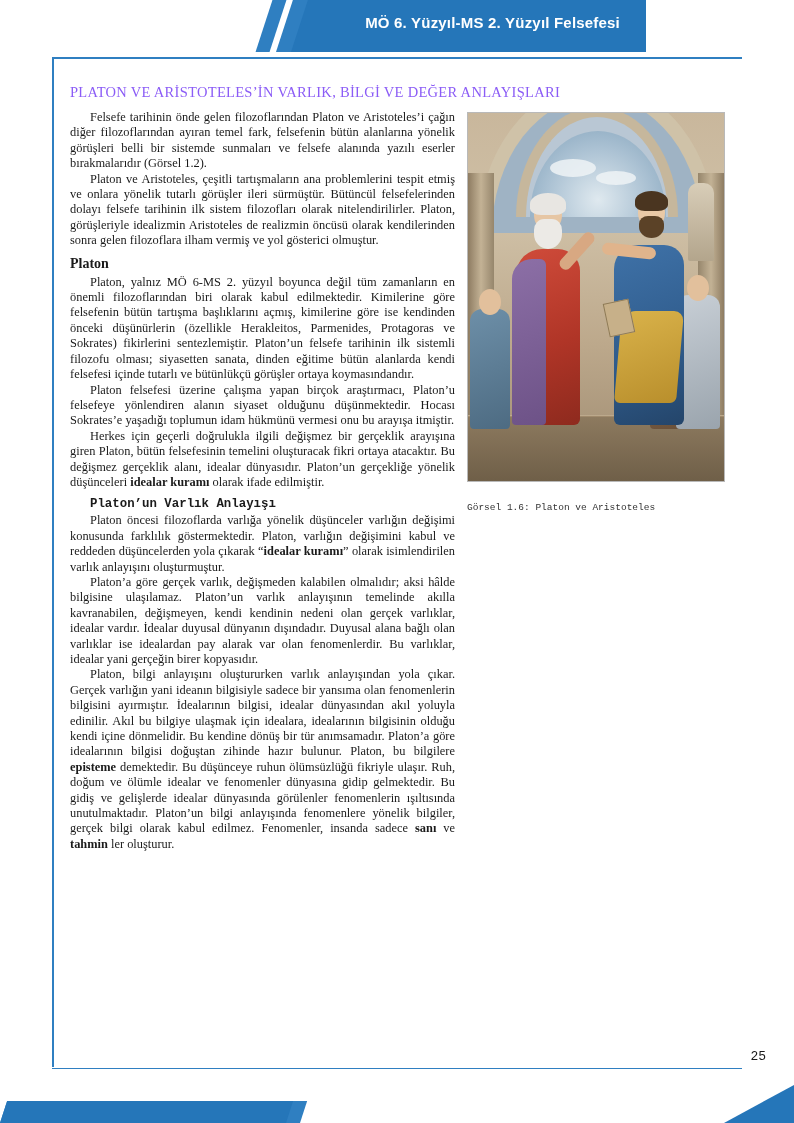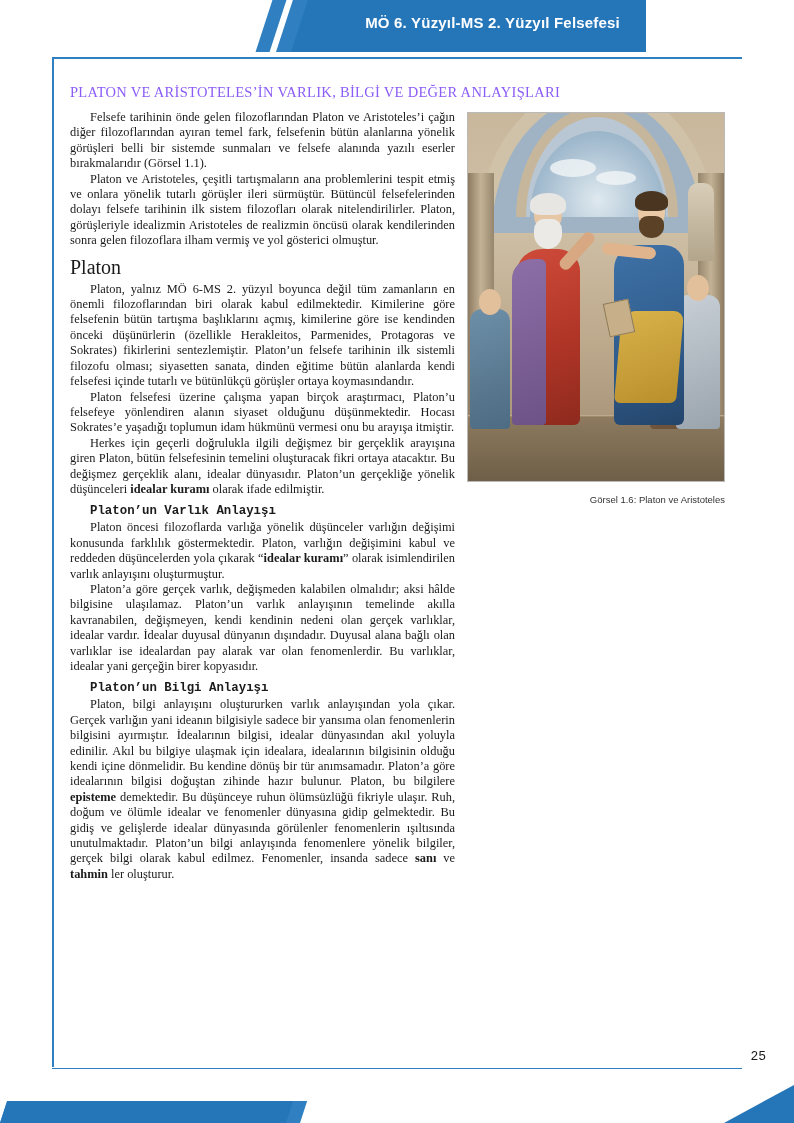--- a/index.html
+++ b/index.html
@@ -95,22 +95,22 @@
   h1.section-title {
     font-family: "Liberation Serif", serif;
     font-size: 14.5px;
     font-weight: normal;
     color: #8b5cf6;
     margin: 0 0 9px 0;
     letter-spacing: 0.3px;
   }
   h2.sub-title {
     font-family: "Liberation Serif", serif;
-    font-size: 20px;
-    font-weight: normal;
+    font-size: 14px;
+    font-weight: bold;
     color: #1a1a1a;
     margin: 7px 0 3px 0;
   }
   h3.sub-sub-title {
     font-family: Liberation Mono, monospace;
     font-size: 12.4px;
     font-weight: bold;
     color: #1a1a1a;
     margin: 7px 0 2px 20px;
   }
@@ -134,23 +134,23 @@
     width: 258px;
     height: 370px;
     border: 1px solid #b9b9b9;
     overflow: hidden;
     position: relative;
     background: #d8cfc0;
   }
   .fig-caption {
     font-size: 9.5px;
     color: #333;
-    text-align: right;
-    margin-top: 12px;
-    font-family: Liberation Sans, sans-serif;
+    text-align: left;
+    margin-top: 20px;
+    font-family: Liberation Mono, monospace;
   }
 
   .float-block { overflow: hidden; }
 
   b.term { font-weight: bold; }
 
   
   .footer-band {
     position: absolute;
     bottom: 0;
@@ -380,36 +380,35 @@
           <div class="book"></div>
           <div class="ar-head"></div>
           <div class="ar-hair"></div>
           <div class="ar-beard"></div>
         </div>
       </div>
     </div>
     <div class="fig-caption">Görsel 1.6: Platon ve Aristoteles</div>
   </div>
 
-  <p class="para">Felsefe tarihinin önde gelen filozoflarından Platon ve Aristoteles’i çağın diğer filozoflarından ayıran temel fark, felsefenin bütün alanlarına yönelik görüşleri belli bir sistemde sunmaları ve felsefe alanında yazılı eserler bırakmalarıdır (Görsel 1.1).</p>
+  <p class="para">Felsefe tarihinin önde gelen filozoflarından Platon ve Aristoteles’i çağın diğer filozoflarından ayıran temel fark, felsefenin bütün alanlarına yönelik görüşleri belli bir sistemde sunmaları ve felsefe alanında yazılı eserler bırakmalarıdır (Görsel 1.2).</p>
   <p class="para">Platon ve Aristoteles, çeşitli tartışmaların ana problemlerini tespit etmiş ve onlara yönelik tutarlı görüşler ileri sürmüştür. Bütüncül felsefelerinden dolayı felsefe tarihinin ilk sistem filozofları olarak nitelendirilirler. Platon, görüşleriyle idealizmin Aristoteles de realizmin öncüsü olarak kendilerinden sonra gelen filozoflara ilham vermiş ve yol gösterici olmuştur.</p>
 
   <h2 class="sub-title">Platon</h2>
 
   <p class="para">Platon, yalnız MÖ 6-MS 2. yüzyıl boyunca değil tüm zamanların en önemli filozoflarından biri olarak kabul edilmektedir. Kimilerine göre felsefenin bütün tartışma başlıklarını açmış, kimilerine göre ise kendinden önceki düşünürlerin (özellikle Herakleitos, Parmenides, Protagoras ve Sokrates)  fikirlerini sentezlemiştir. Platon’un felsefe tarihinin ilk sistemli filozofu olması; siyasetten sanata, dinden eğitime bütün alanlarda kendi felsefesi içinde tutarlı ve bütünlükçü görüşler ortaya koymasındandır.</p>
 
   <div class="float-block">
     <p class="para">Platon felsefesi üzerine çalışma yapan birçok araştırmacı, Platon’u felsefeye yönlendiren alanın siyaset olduğunu düşünmektedir. Hocası Sokrates’e yaşadığı toplumun idam hükmünü vermesi onu bu arayışa itmiştir.</p>
     <p class="para">Herkes için geçerli doğrulukla ilgili değişmez bir gerçeklik arayışına giren Platon, bütün felsefesinin temelini oluşturacak fikri ortaya atacaktır. Bu değişmez gerçeklik alanı, idealar dünyasıdır. Platon’un gerçekliğe yönelik düşünceleri <b class="term">idealar kuramı</b> olarak ifade edilmiştir.</p>
 
     <h3 class="sub-sub-title">Platon’un Varlık Anlayışı</h3>
     <p class="para">Platon öncesi filozoflarda varlığa yönelik düşünceler varlığın değişimi konusunda farklılık göstermektedir. Platon, varlığın değişimini kabul ve reddeden düşüncelerden yola çıkarak “<b class="term">idealar kuramı</b>” olarak isimlendirilen varlık anlayışını oluşturmuştur.</p>
     <p class="para">Platon’a göre gerçek varlık, değişmeden kalabilen olmalıdır; aksi hâlde bilgisine ulaşılamaz. Platon’un varlık anlayışının temelinde akılla kavranabilen, değişmeyen, kendi kendinin nedeni olan gerçek varlıklar, idealar vardır. İdealar duyusal dünyanın dışındadır. Duyusal alana bağlı olan varlıklar ise idealardan pay alarak var olan fenomenlerdir. Bu varlıklar, idealar yani gerçeğin birer kopyasıdır.</p>
 
-    <h3 class="sub-sub-title">Platon’un Bilgi Anlayışı</h3>
     <p class="para">Platon, bilgi anlayışını oluştururken varlık anlayışından yola çıkar. Gerçek varlığın yani ideanın bilgisiyle sadece bir yansıma olan fenomenlerin bilgisini ayırmıştır. İdealarının bilgisi, idealar dünyasından akıl yoluyla edinilir. Akıl bu bilgiye ulaşmak için idealara, idealarının bilgisinin olduğu kendi içine dönmelidir. Bu kendine dönüş bir tür anımsamadır. Platon’a göre idealarının bilgisi doğuştan zihinde hazır bulunur. Platon, bu bilgilere <b class="term">episteme</b> demektedir. Bu düşünceye ruhun ölümsüzlüğü fikriyle ulaşır. Ruh, doğum ve ölümle idealar ve fenomenler dünyasına gidip gelmektedir. Bu gidiş ve gelişlerde idealar dünyasında görülenler fenomenlerin ışıltısında unutulmaktadır. Platon’un bilgi anlayışında fenomenlere yönelik bilgiler, gerçek bilgi olarak kabul edilmez. Fenomenler, insanda sadece <b class="term">sanı</b> ve <b class="term">tahmin</b> ler oluşturur.</p>
   </div>
 
 </div>
 
 <div class="page-rule"></div>
 <div class="page-number">25</div>
 <div class="footer-band">
   <div class="footer-blue"></div>
   <div class="footer-blue2"></div>

